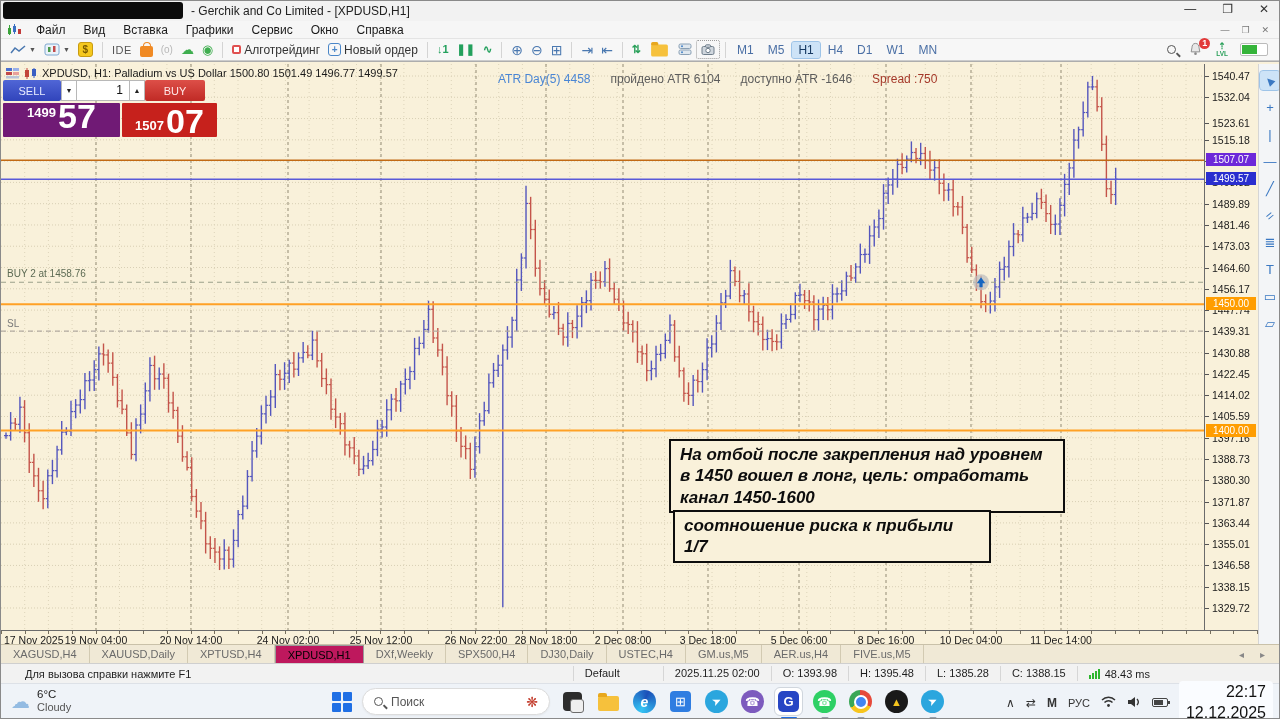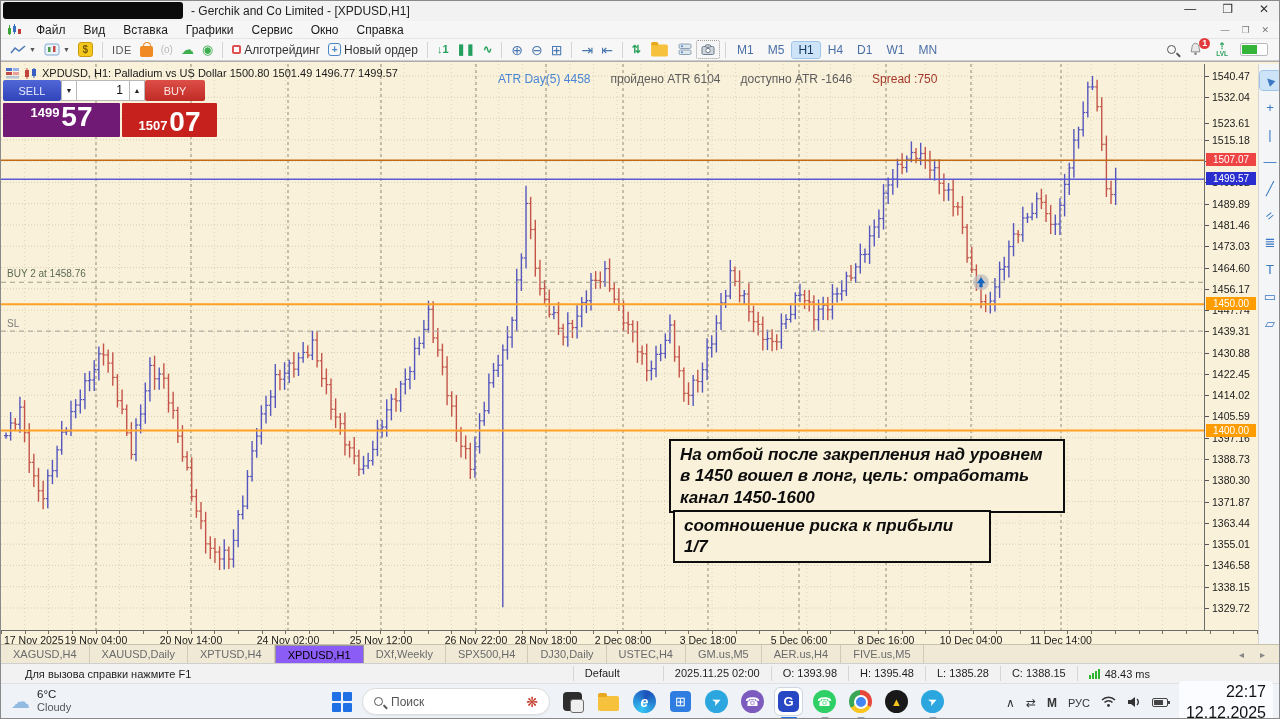--- a/index.html
+++ b/index.html
@@ -72,33 +72,33 @@
   .tradepanel{position:absolute;left:2px;top:18px;width:214px;z-index:5;}
   .tp-row1{display:flex;height:21px;}
   .sellbtn{width:58px;background:linear-gradient(#5066d6,#3144bb);color:#e8ecff;font-size:11px;display:flex;align-items:center;justify-content:center;border-radius:2px;}
   .spinbtn{width:16px;background:#fff;border:1px solid #b8b8b8;font-size:7px;color:#222;display:flex;align-items:center;justify-content:center;}
   .volinput{width:52px;background:#fff;border-top:1px solid #b8b8b8;border-bottom:1px solid #b8b8b8;font-size:12px;color:#111;text-align:right;padding:0 6px 0 0;line-height:19px;}
   .buybtn{width:60px;background:linear-gradient(#dd4f48,#c02a25);color:#ffe8e8;font-size:11px;display:flex;align-items:center;justify-content:center;border-radius:2px;}
   .tp-row2{display:flex;gap:2px;margin-top:2px;height:34px;}
   .bidbox{width:128px;background:#701a75;color:#fff;display:flex;align-items:flex-start;justify-content:center;padding-bottom:16px;border-radius:1px;}
   .askbox{width:104px;background:#c6211c;color:#fff;display:flex;align-items:flex-end;justify-content:center;padding-bottom:2px;border-radius:1px;}
   .qsmall{font-size:13px;font-weight:bold;line-height:19px;margin-right:2px;}
-  .qbig{font-size:28px;font-weight:bold;line-height:27px;}
+  .qbig{font-size:34px;font-weight:bold;line-height:27px;}
 
   .buy-label{position:absolute;left:6px;top:206px;font-size:10px;color:#5d6b54;z-index:2;}
   .sl-label{position:absolute;left:6px;top:256px;font-size:10px;color:#7a7a7a;z-index:2;}
 
   .ann{position:absolute;background:#f9f1da;border:2px solid #0d0d0d;color:#0d0d0d;font-weight:bold;font-style:italic;font-size:17px;line-height:1.26;padding:3px 9px;z-index:6;}
   #ann1{left:668px;top:377px;width:396px;}
   #ann2{left:672px;top:448px;width:318px;}
 
   
   .tabbar{position:absolute;top:643px;left:0;width:1280px;height:19px;background:#f0e9d6;border-top:1px solid #c9c1a9;display:flex;font-size:11px;color:#6a6a6a;}
   .tab{padding:0 12px;display:flex;align-items:center;border-right:1px solid #d2cab2;white-space:nowrap;}
-  .tab.active{background:#8b5cf6;color:#000;border:1px solid #9a9a9a;border-bottom:none;}
+  .tab.active{background:#be185d;color:#000;border:1px solid #9a9a9a;border-bottom:none;}
   .tabscroll{margin-left:auto;display:flex;gap:16px;align-items:center;padding-right:16px;color:#888;font-size:10px;}
 
   
   .statusbar{position:absolute;top:662px;left:0;width:1280px;height:20px;background:#f2f2f2;border-top:1px solid #cfcfcf;display:flex;align-items:center;font-size:11px;color:#1e1e1e;}
   .st-help{padding-left:24px;flex:1;}
   .st-seg{padding:0 11px;border-left:1px solid #d6d6d6;height:15px;line-height:15px;white-space:nowrap;}
   .st-ping{display:flex;align-items:center;gap:5px;margin-right:120px;border-left:1px solid #d6d6d6;padding:0 11px;height:15px;}
   .sigbars{display:flex;align-items:flex-end;gap:1px;height:10px;}
   .sigbars i{display:block;width:2px;background:#2db52d;}
 
@@ -1196,21 +1196,21 @@
         <div class="ptick" style="top: 346.478px;">1405.59</div>
         <div class="ptick" style="top: 367.757px;">1397.16</div>
         <div class="ptick" style="top: 389.037px;">1388.73</div>
         <div class="ptick" style="top: 410.317px;">1380.30</div>
         <div class="ptick" style="top: 431.597px;">1371.87</div>
         <div class="ptick" style="top: 452.877px;">1363.44</div>
         <div class="ptick" style="top: 474.157px;">1355.01</div>
         <div class="ptick" style="top: 495.437px;">1346.58</div>
         <div class="ptick" style="top: 516.716px;">1338.15</div>
         <div class="ptick" style="top: 537.996px;">1329.72</div>
-        <div class="pbadge" style="top: 89.3116px; background: #ef4444; text-align: center;">1507.07</div>
+        <div class="pbadge" style="top: 89.3116px; background: #6d28d9; text-align: center;">1507.07</div>
         <div class="pbadge" style="top: 108.244px; background: rgb(42, 46, 207);">1499.57</div>
         <div class="pbadge" style="top: 233.373px; background: rgb(255, 157, 0);">1450.00</div>
         <div class="pbadge" style="top: 359.588px; background: rgb(255, 157, 0);">1400.00</div>
       </div>
     <div class="toolstrip">
         <div class="tsicon selected">
           <span style="display: block; transform: rotate(45deg);">◄</span>
         </div>
         <div class="tsicon">
           <span style="display: block; transform: rotate(0deg);">+</span>

